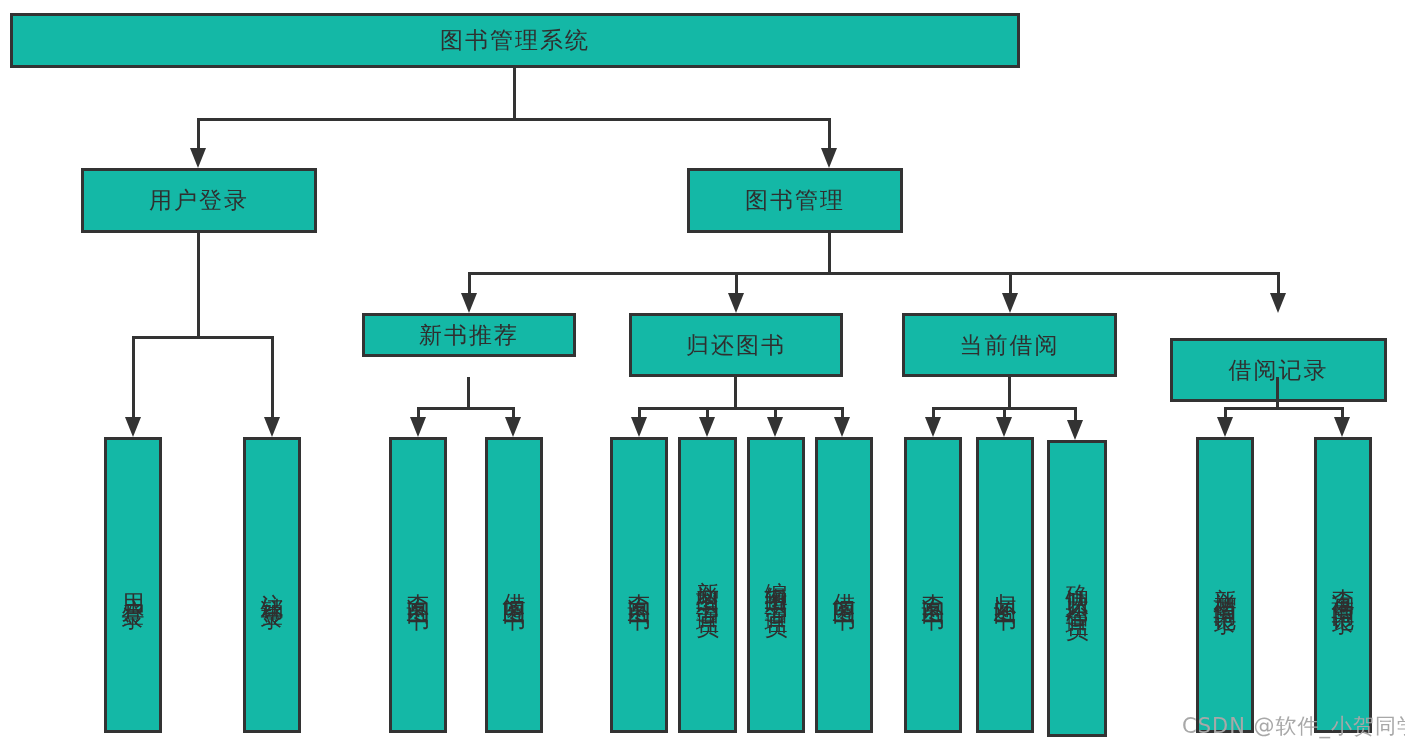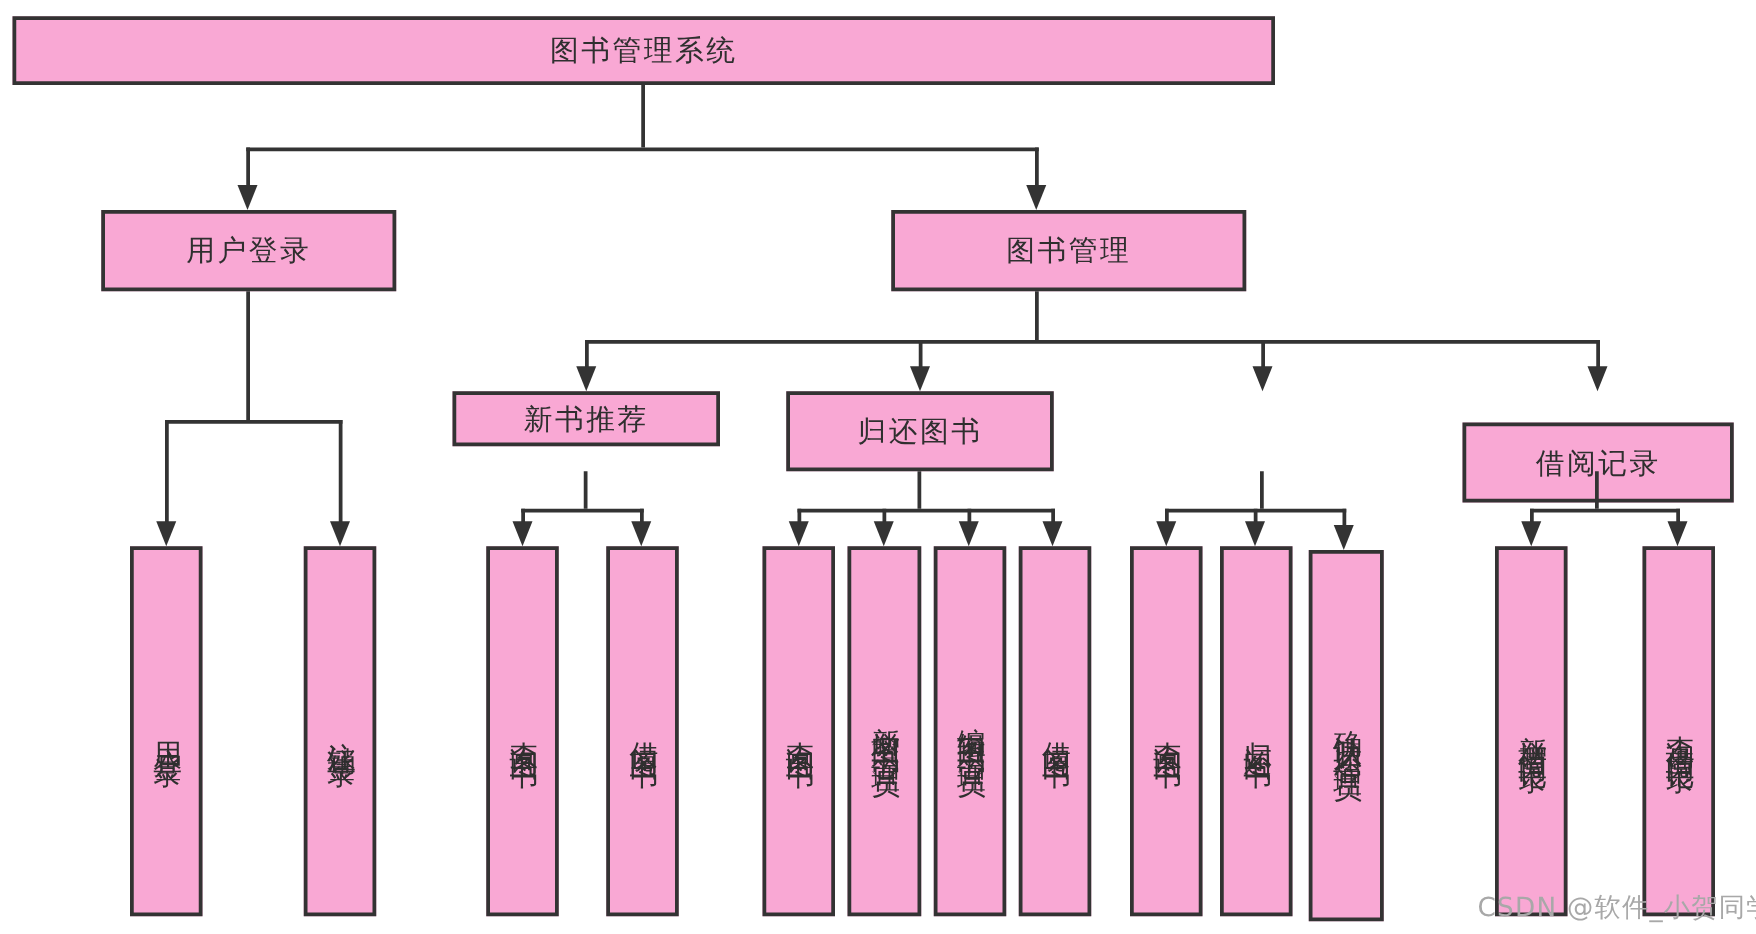--- a/index.html
+++ b/index.html
@@ -9,21 +9,21 @@
     height: 747px;
     background: #ffffff;
     font-family: "DejaVu Sans", "Liberation Sans", sans-serif;
     color: #2f2f2f;
     overflow: hidden;
   }
   .box {
     position: absolute;
     box-sizing: border-box;
     border: 3px solid #333333;
-    background: #f9a8d4;
+    background: #14b8a6;
     display: flex;
     align-items: center;
     justify-content: center;
     font-size: 23px;
     letter-spacing: 2px;
     color: #2f2f2f;
   }
   .vbox {
     writing-mode: vertical-rl;
     text-orientation: mixed;
@@ -67,21 +67,21 @@
   <div class="vline" style="left:513px; top:68px; height:50px;"></div>
   <div class="hline" style="left:197px; top:118px; width:634px;"></div>
   <div class="vline" style="left:197px; top:118px; height:33px;"></div>
   <div class="arrow" style="left:190px; top:148px;"></div>
   <div class="vline" style="left:828px; top:118px; height:33px;"></div>
   <div class="arrow" style="left:821px; top:148px;"></div>
 
   <div class="box" style="left:81px; top:168px; width:236px; height:65px;">
     <span>用户登录</span>
   </div>
-  <div class="box" style="left:713px; top:168px; width:284px; height:65px;">
+  <div class="box" style="left:687px; top:168px; width:216px; height:65px;">
     <span>图书管理</span>
   </div>
 
   <div class="vline" style="left:197px; top:233px; height:103px;"></div>
   <div class="hline" style="left:133px; top:336px; width:141px;"></div>
   <div class="vline" style="left:132px; top:336px; height:82px;"></div>
   <div class="arrow" style="left:125px; top:417px;"></div>
   <div class="vline" style="left:271px; top:336px; height:82px;"></div>
   <div class="arrow" style="left:264px; top:417px;"></div>
 
@@ -94,20 +94,23 @@
   <div class="vline" style="left:1009px; top:272px; height:22px;"></div>
   <div class="arrow" style="left:1002px; top:293px;"></div>
   <div class="vline" style="left:1277px; top:272px; height:22px;"></div>
   <div class="arrow" style="left:1270px; top:293px;"></div>
 
   <div class="box" style="left:362px; top:313px; width:214px; height:44px;">
     <span>新书推荐</span>
   </div>
   <div class="box" style="left:629px; top:313px; width:214px; height:64px;">
     <span>归还图书</span>
+  </div>
+  <div class="box" style="left:902px; top:313px; width:215px; height:64px;">
+    <span>当前借阅</span>
   </div>
   <div class="box" style="left:1170px; top:313px; width:217px; height:64px;margin-top:25px;">
     <span>借阅记录</span>
   </div>
 
   <div class="vline" style="left:467px; top:377px; height:30px;"></div>
   <div class="hline" style="left:417px; top:407px; width:98px;"></div>
   <div class="vline" style="left:417px; top:407px; height:11px;"></div>
   <div class="arrow" style="left:410px; top:417px;"></div>
   <div class="vline" style="left:512px; top:407px; height:11px;"></div>

